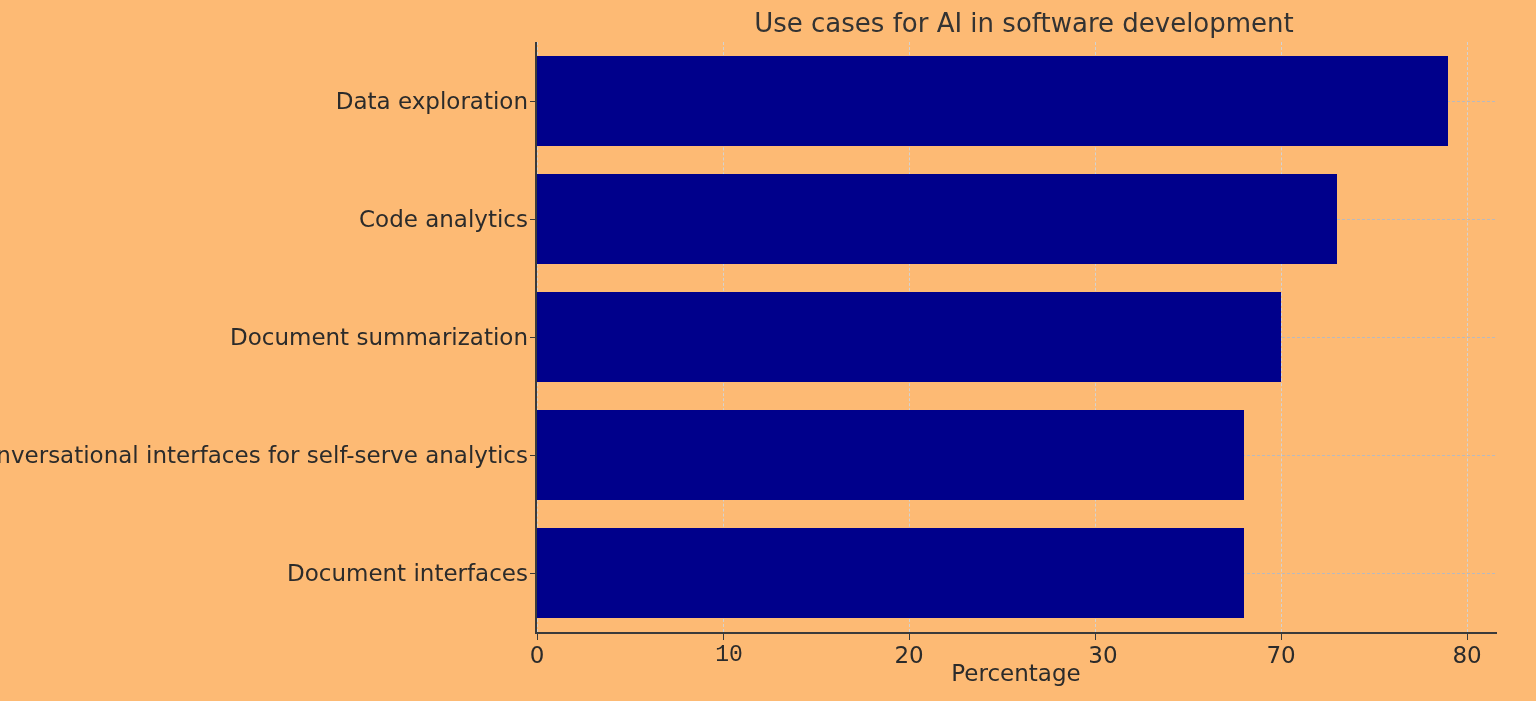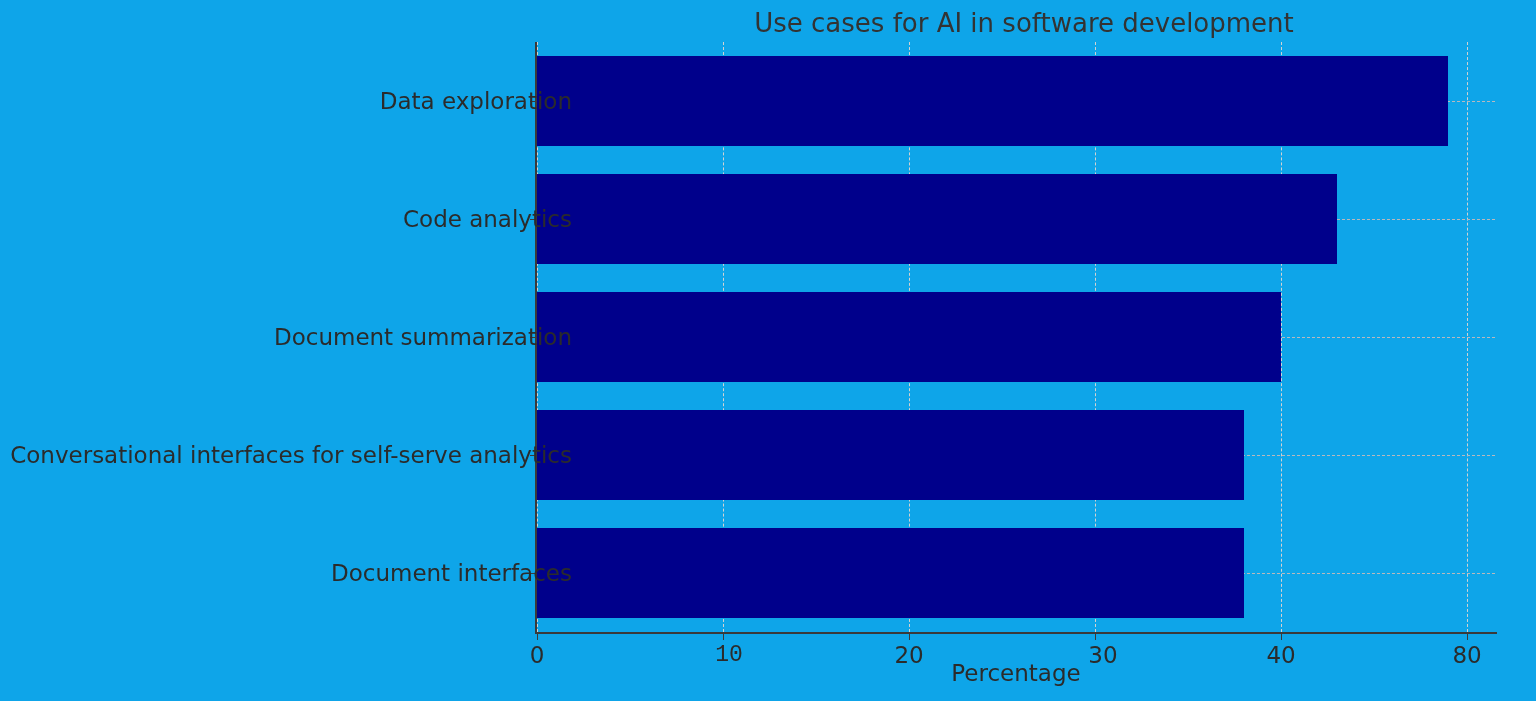--- a/index.html
+++ b/index.html
@@ -11,21 +11,21 @@
     width: 1536px;
     height: 701px;
     font-family: "DejaVu Sans", sans-serif;
     overflow: hidden;
   }
 
   #figure {
     position: relative;
     width: 1536px;
     height: 701px;
-    background: #0ea5e9;
+    background: #fdba74;
   }
 
   
   #chart-title {
     position: absolute;
     left: 0;
     top: 8px;
     width: 1536px;
     text-align: center;
     font-size: 26px;
@@ -106,21 +106,21 @@
   
   .bar {
     position: absolute;
     background: #00008b;
     left: 0px;
   }
 
   
   .ycat-label {
     position: absolute;
-    right: 964px;           
+    right: 1008px;           
     transform: translateY(-50%);
     font-size: 23px;
     color: #2b2b2b;
     white-space: nowrap;
     text-align: left;
   }
   .ytick-mark {
     position: absolute;
     left: -7px;
     width: 7px;
@@ -178,21 +178,21 @@
     <div id="xticks">
         <div class="xtick-mark" style="left: 0px;"></div>
         <div class="xtick-label" style="left: 0px;">0</div>
         <div class="xtick-mark" style="left: 186.019px;"></div>
         <div class="xtick-label" style="left: 192px; font-family: Liberation Mono, monospace;">10</div>
         <div class="xtick-mark" style="left: 372.039px;"></div>
         <div class="xtick-label" style="left: 372.039px; text-align: center;">20</div>
         <div class="xtick-mark" style="left: 558.058px;"></div>
         <div class="xtick-label" style="left: 566px;">30</div>
         <div class="xtick-mark" style="left: 744.078px;"></div>
-        <div class="xtick-label" style="left: 744.078px;">40</div>
+        <div class="xtick-label" style="left: 744.078px;">70</div>
         <div class="xtick-mark" style="left: 930.097px;"></div>
         <div class="xtick-label" style="left: 930.097px;">80</div>
       </div>
     <div id="yticks">
         <div class="ytick-mark" style="top: 59px;"></div>
         <div class="ytick-mark" style="top: 177px;"></div>
         <div class="ytick-mark" style="top: 295px;"></div>
         <div class="ytick-mark" style="top: 413px;"></div>
         <div class="ytick-mark" style="top: 531px;"></div>
       </div>

